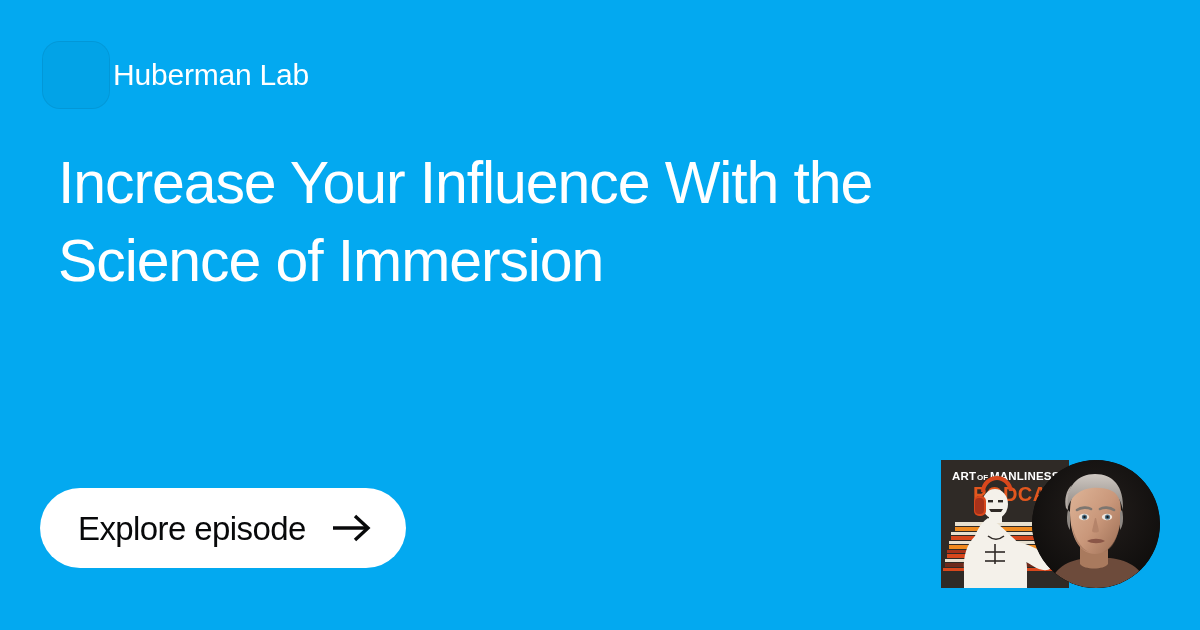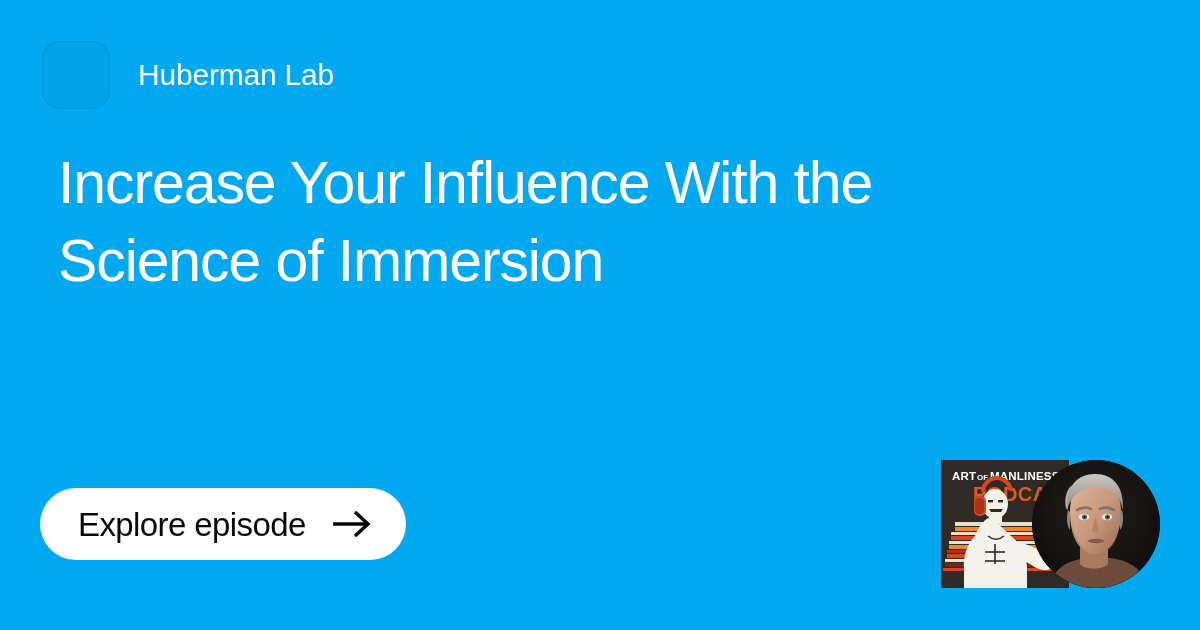--- a/index.html
+++ b/index.html
@@ -23,21 +23,21 @@
     box-sizing: border-box;
   }
 
   
   #show-header {
     position: absolute;
     left: 42px;
     top: 41px;
     display: flex;
     align-items: center;
-    gap: 28px;
+    gap: 3px;
   }
 
   #show-logo {
     width: 68px;
     height: 68px;
     border-radius: 18px;
     background: rgba(0, 0, 0, 0.035);
     border: 1px solid rgba(0, 0, 0, 0.07);
     box-sizing: border-box;
     flex: none;
@@ -64,21 +64,21 @@
     color: #ffffff;
     letter-spacing: -1.1px;
     margin: 16px;
   }
 
   
   #explore-button {
     position: absolute;
     left: 40px;
     top: 488px;
-    height: 72px;
+    height: 80px;
     padding: 0 34px 0 38px;
     background: #ffffff;
     border: none;
     border-radius: 999px;
     display: flex;
     align-items: center;
     gap: 26px;
     cursor: pointer;
     font-family: inherit;
     box-sizing: border-box;

